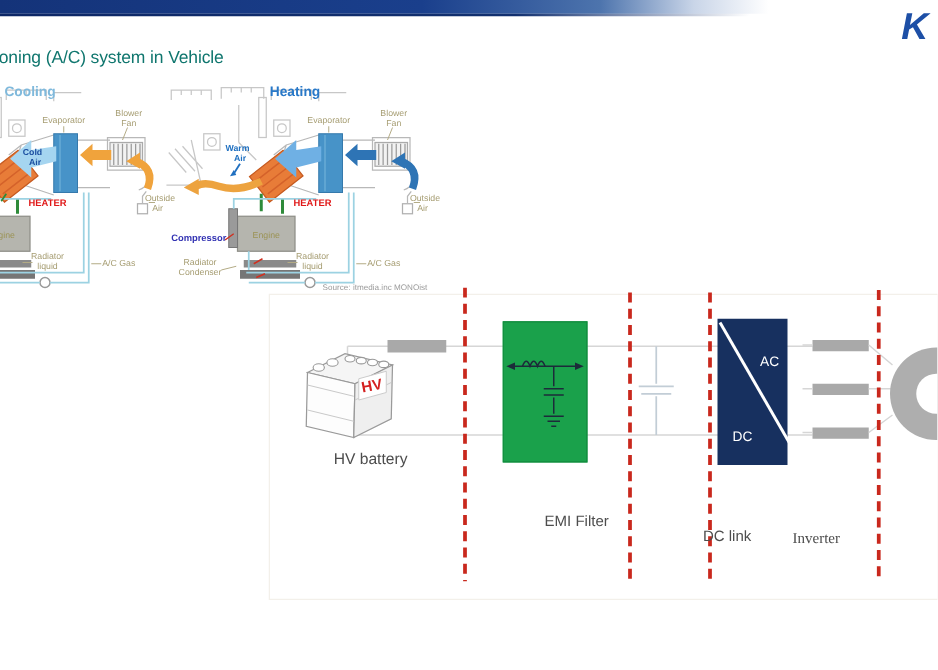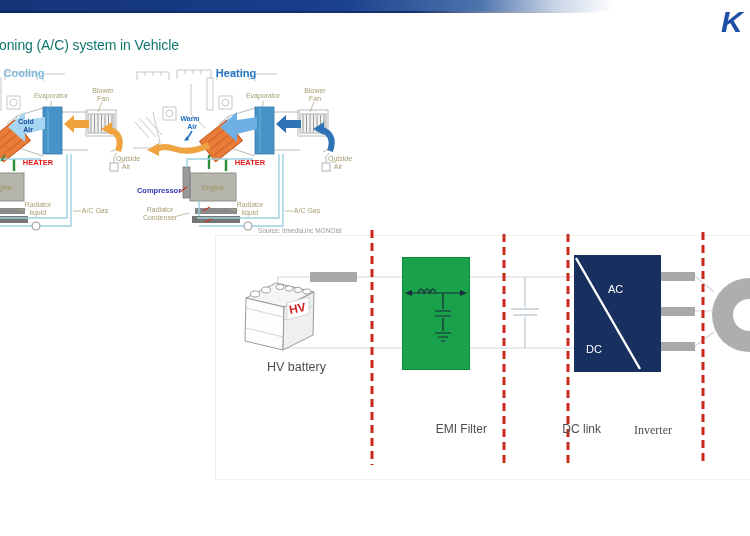--- a/index.html
+++ b/index.html
@@ -34,21 +34,21 @@
   .pipes{stroke:#9cd2e2;stroke-width:1.4;fill:none;}
   .leader{stroke:#b3ab85;stroke-width:0.8;fill:none;}
   .source-note{position:absolute;left:238px;top:227px;width:124px;text-align:center;
     font-size:6.5px;color:#9a9a9a;}
   
   .pt-card{position:absolute;left:215px;top:235px;width:534px;height:243px;
     background:#ffffff;border:1px solid #f3f0ea;}
   .pt-svg{position:absolute;left:210px;top:230px;}
   .emi-box{position:absolute;left:402px;top:257px;width:68px;height:113px;background:#1aa14b;
     box-shadow:inset 0 0 0 1px #128a3e;}
-  .inv-box{position:absolute;left:574px;top:255px;width:87px;height:117px;background:#17305f;}
+  .inv-box{position:absolute;left:574px;top:255px;width:56px;height:117px;background:#17305f;}
   .pt-label{position:absolute;font-size:12px;color:#4d4d4d;text-align:right;}
   .motor-label{line-height:15px;}
 </style>
 </head>
 <body>
 
 <div class="top-bar"></div>
 <div class="top-bar-underline"></div>
 <div class="slide-title">oning (A/C) system in Vehicle</div>
 <div class="logo-k">K</div>
@@ -198,19 +198,19 @@
 
 <div class="inv-box">
   <svg width="68" height="117" viewBox="0 0 68 117">
     <line x1="2" y1="3" x2="66" y2="114" stroke="#ffffff" stroke-width="2.4"></line>
     <text x="34" y="38" font-size="11" fill="#ffffff">AC</text>
     <text x="12" y="98" font-size="11" fill="#ffffff">DC</text>
   </svg>
 </div>
 
 <div class="pt-label" style="left:210px;top:360px;width:116px;font-size:12.5px;">HV battery</div>
-<div class="pt-label" style="left:387px;top:422px;width:100px;">EMI Filter</div>
+<div class="pt-label" style="left:387px;top:410px;width:100px;">EMI Filter</div>
 <div class="pt-label" style="left:521px;top:422px;width:80px;">DC link</div>
 <div class="pt-label" style="left:572px;top:423px;width:100px;font-family:Liberation Serif, serif;">Inverter</div>
 <div class="pt-label motor-label" style="left:710px;top:407px;width:104px;">
   <div>Induction</div>
   <div>Motor</div>
 </div>
 
 </body></html>

